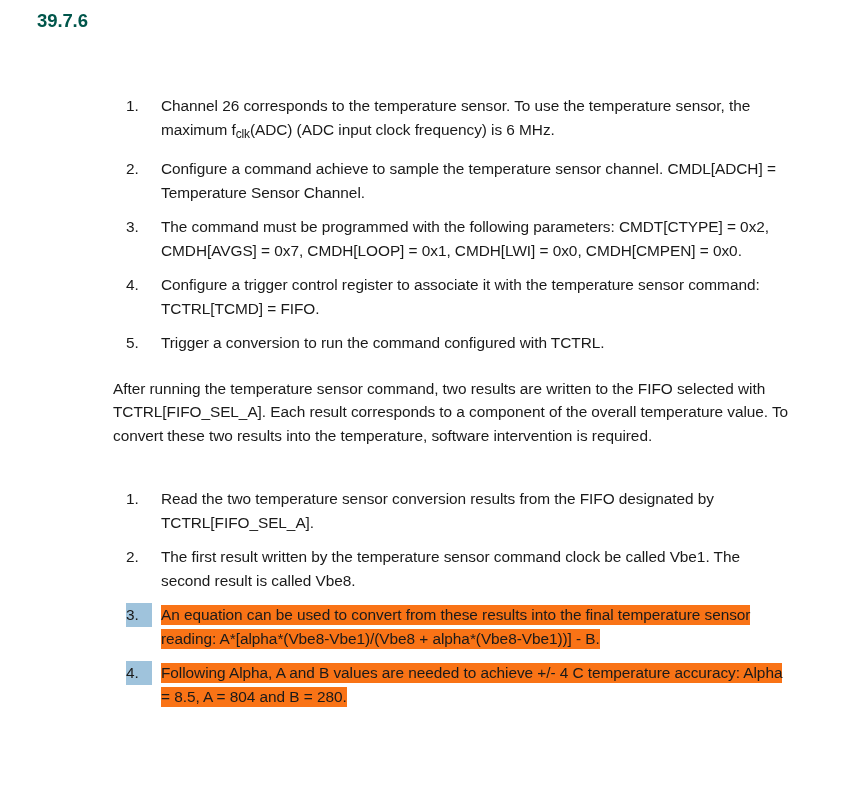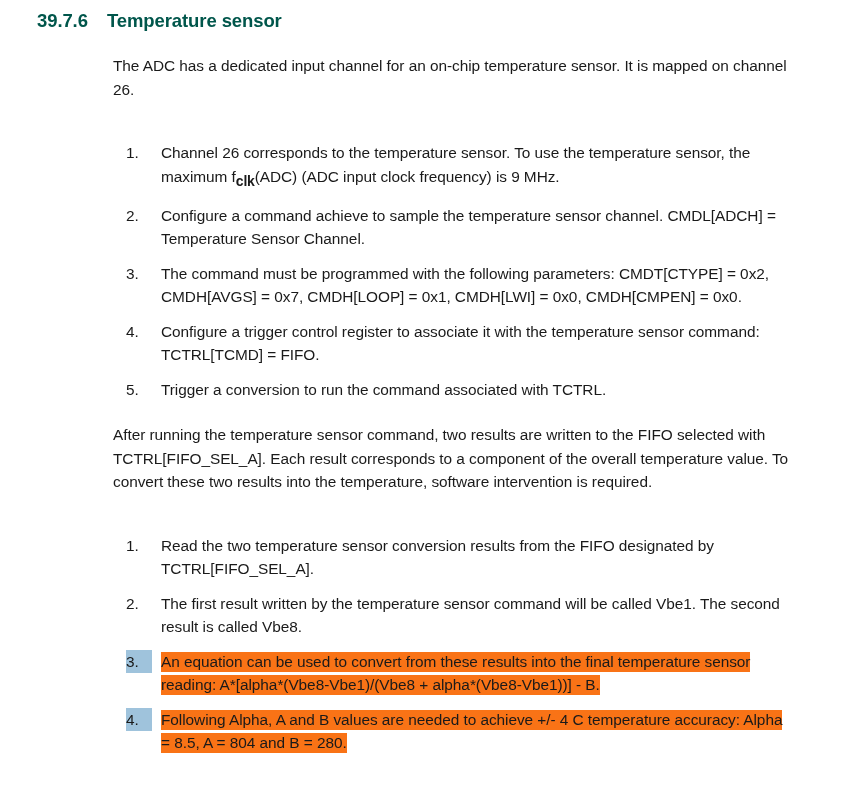--- a/index.html
+++ b/index.html
@@ -90,23 +90,23 @@
     top: 0;
     width: 26px;
     text-align: left;
   }
   ol.steps > li > .li-text {
     display: block;
   }
 
   
   .sub {
-    font-size: 14px;
+    font-size: 12px;
     vertical-align: -0.25em;
-    font-weight: 700;
+    font-weight: 400;
     letter-spacing: -0.2px;
   }
 
   
   
   li.highlighted > .marker {
     background: #9FC3DC;
     box-shadow: none;
   }
   li.highlighted > .li-text {
@@ -120,59 +120,57 @@
     padding: 1px 0 2px 0;
   }
 </style>
 </head>
 <body>
 
 <div class="page">
 
   <h2 class="section-heading">
     <span class="section-number">39.7.6</span>
-    <span class="section-title">Temperature sensor</span>
   </h2>
 
   <div class="body-col">
 
     <div class="gap-lg"></div>
 
-    <p class="para">The ADC has a dedicated input channel for an on-chip temperature sensor. It is mapped on channel 26.</p>
 
     <div class="gap-md"></div>
 
 
     <div class="gap-md"></div>
 
     <ol class="steps">
 
       <li>
         <span class="marker">1.</span>
-        <span class="li-text"><span>Channel 26 corresponds to the temperature sensor. To use the temperature sensor, the maximum f</span><span class="sub">clk</span><span>(ADC) (ADC input clock frequency) is 9 MHz.</span></span>
+        <span class="li-text"><span>Channel 26 corresponds to the temperature sensor. To use the temperature sensor, the maximum f</span><span class="sub">clk</span><span>(ADC) (ADC input clock frequency) is 6 MHz.</span></span>
       </li>
 
       <li>
         <span class="marker">2.</span>
         <span class="li-text">Configure a command achieve to sample the temperature sensor channel. CMDL[ADCH] = Temperature Sensor Channel.</span>
       </li>
 
       <li>
         <span class="marker">3.</span>
         <span class="li-text">The command must be programmed with the following parameters: CMDT[CTYPE] = 0x2, CMDH[AVGS] = 0x7, CMDH[LOOP] = 0x1, CMDH[LWI] = 0x0, CMDH[CMPEN] = 0x0.</span>
       </li>
 
       <li>
         <span class="marker">4.</span>
         <span class="li-text">Configure a trigger control register to associate it with the temperature sensor command: TCTRL[TCMD] = FIFO.</span>
       </li>
 
       <li>
         <span class="marker">5.</span>
-        <span class="li-text">Trigger a conversion to run the command associated with TCTRL.</span>
+        <span class="li-text">Trigger a conversion to run the command configured with TCTRL.</span>
       </li>
 
     </ol>
 
     <div class="gap-lg"></div>
 
     <p class="para">After running the temperature sensor command, two results are written to the FIFO selected with TCTRL[FIFO_SEL_A]. Each result corresponds to a component of the overall temperature value. To convert these two results into the temperature, software intervention is required.</p>
 
     <div class="gap-md"></div>
 
@@ -181,21 +179,21 @@
 
     <ol class="steps">
 
       <li>
         <span class="marker">1.</span>
         <span class="li-text">Read the two temperature sensor conversion results from the FIFO designated by TCTRL[FIFO_SEL_A].</span>
       </li>
 
       <li>
         <span class="marker">2.</span>
-        <span class="li-text">The first result written by the temperature sensor command will be called Vbe1. The second result is called Vbe8.</span>
+        <span class="li-text">The first result written by the temperature sensor command clock be called Vbe1. The second result is called Vbe8.</span>
       </li>
 
       <li class="highlighted">
         <span class="marker">3.</span>
         <span class="li-text"><span class="hl">An equation can be used to convert from these results into the final temperature sensor reading: A*[alpha*(Vbe8-Vbe1)/(Vbe8 + alpha*(Vbe8-Vbe1))] - B.</span></span>
       </li>
 
       <li class="highlighted">
         <span class="marker">4.</span>
         <span class="li-text"><span class="hl">Following Alpha, A and B values are needed to achieve +/- 4 C temperature accuracy: Alpha = 8.5, A = 804 and B = 280.</span></span>

